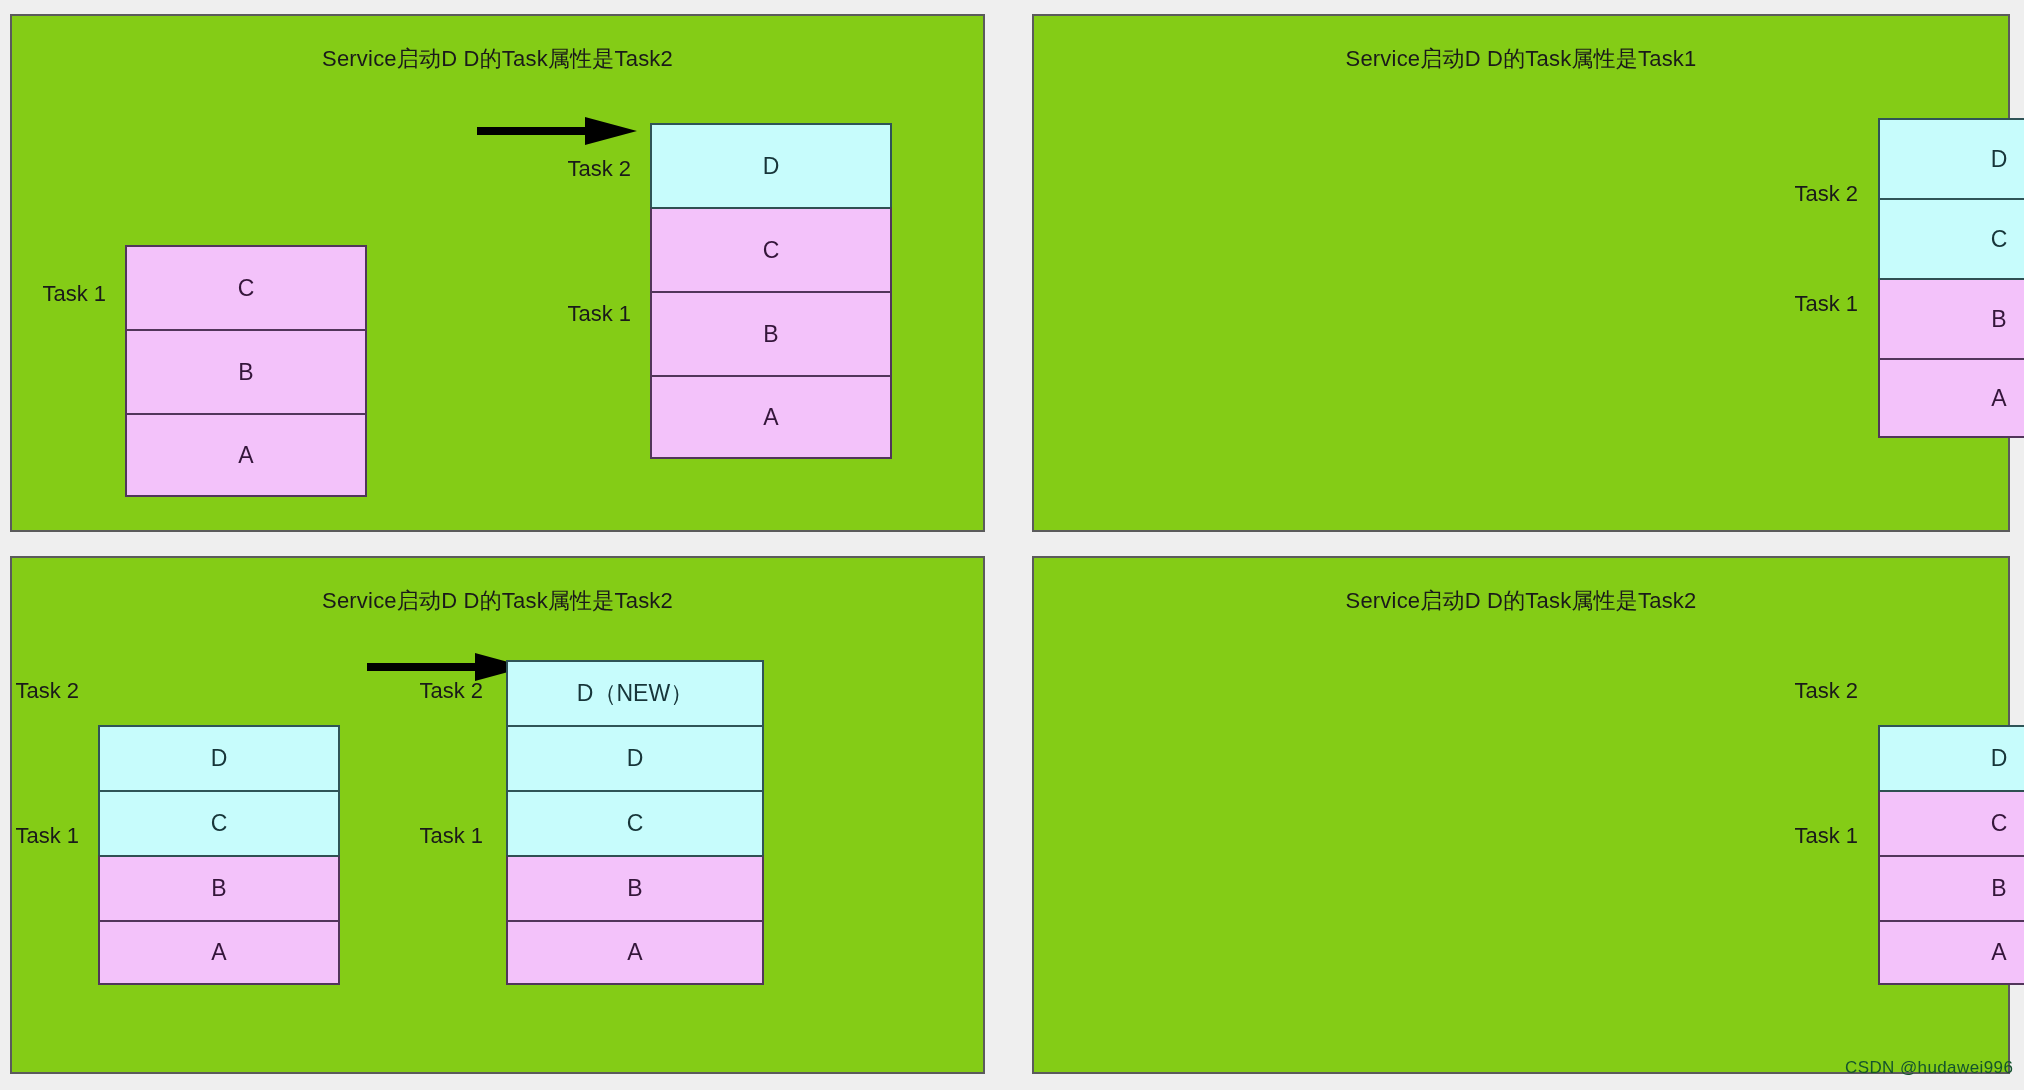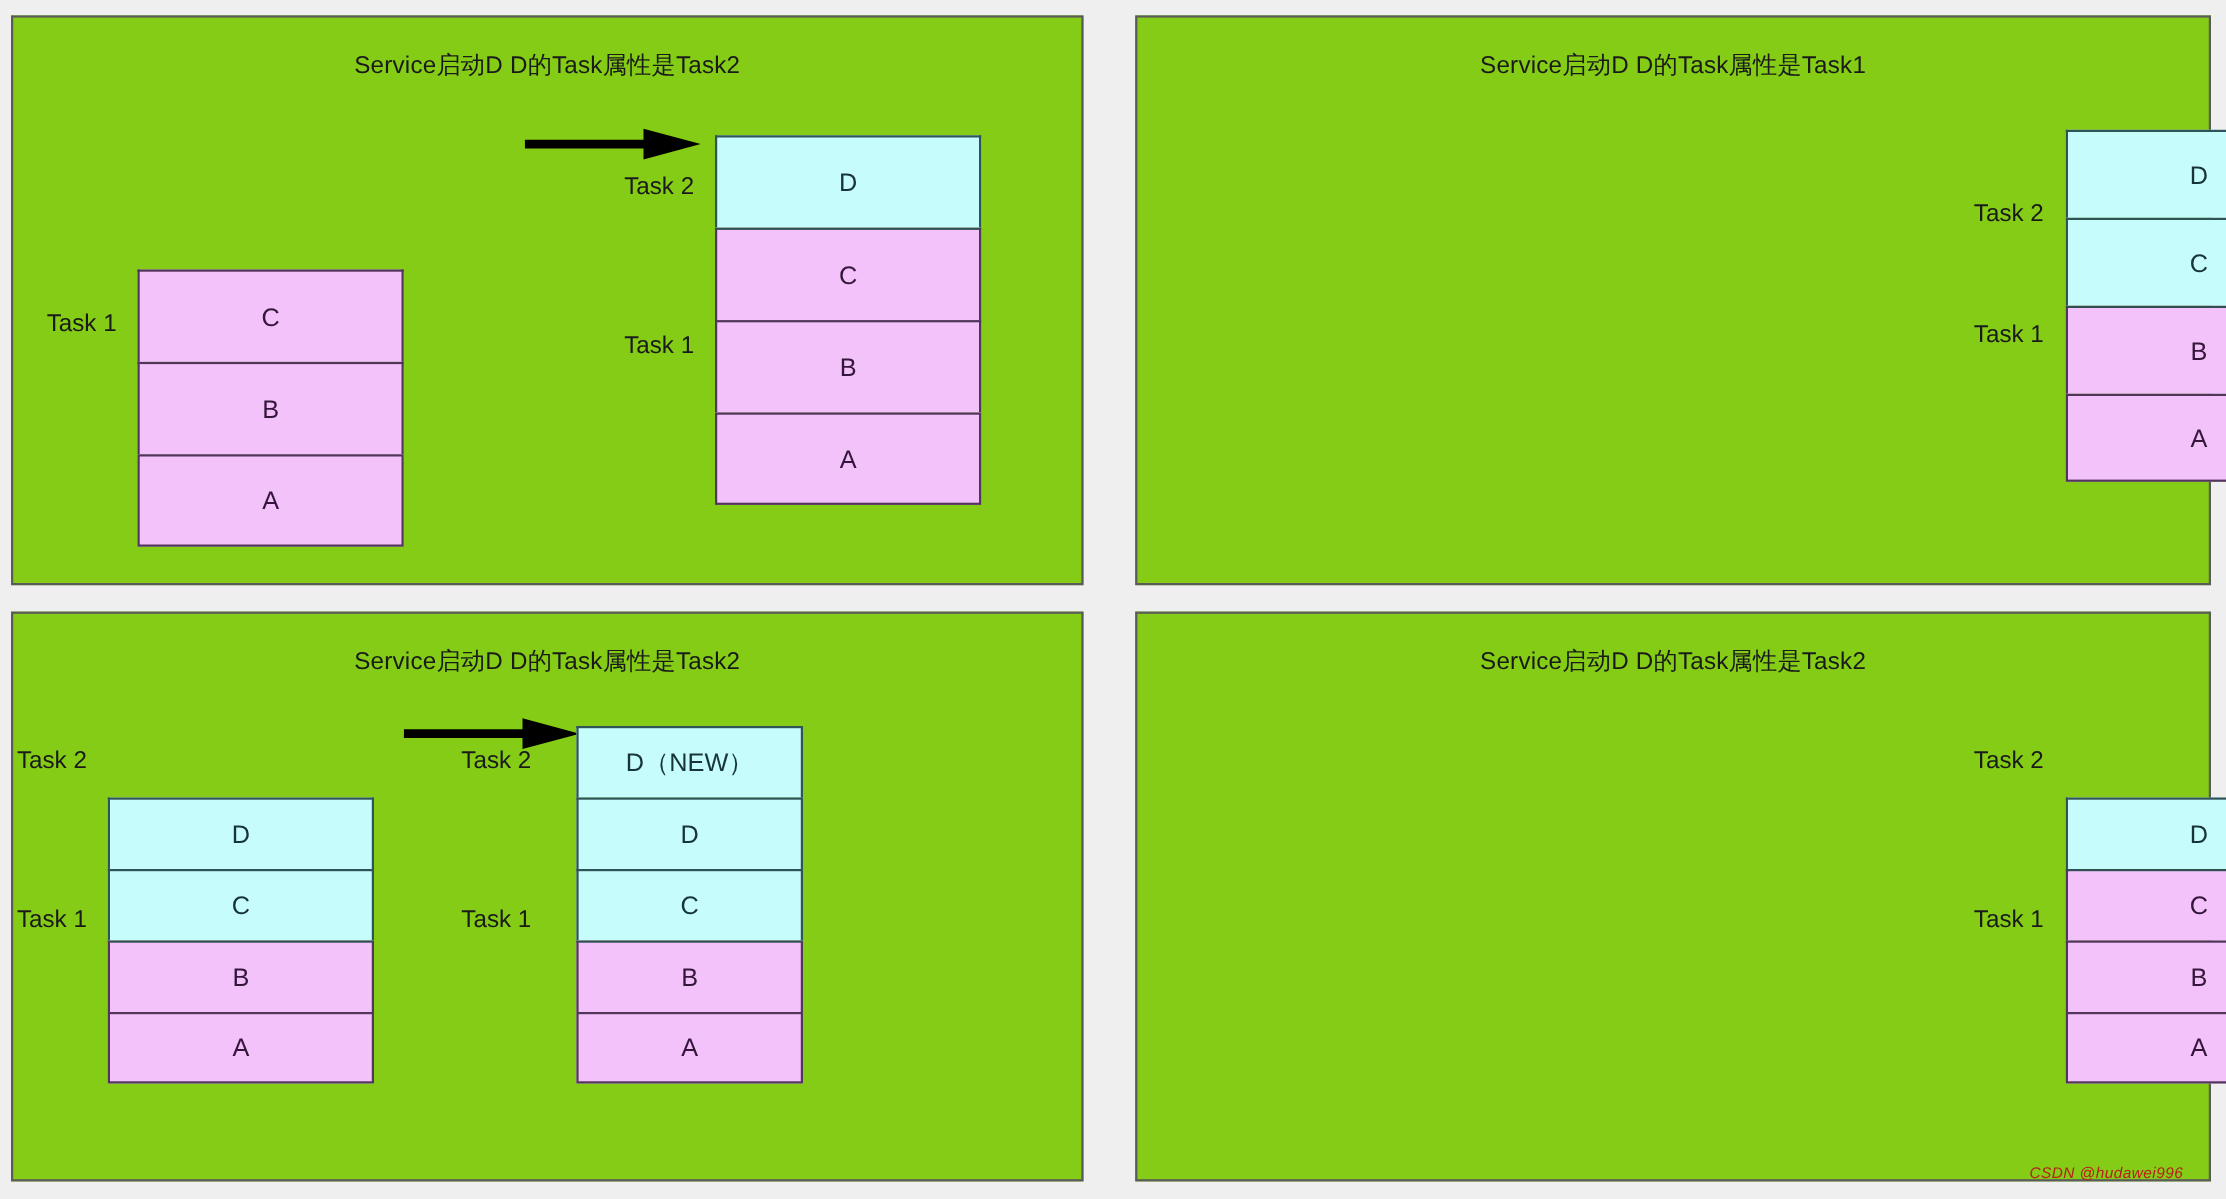--- a/index.html
+++ b/index.html
@@ -80,25 +80,24 @@
     position: absolute;
     font-size: 22px;
     color: #1a1a1a;
     white-space: nowrap;
     text-align: right;
   }
 
   
   .watermark {
     position: absolute;
-    font-size: 14px;
-    color: #b91c1c;
+    font-size: 17px;
+    color: #14532d;
     white-space: nowrap;
     letter-spacing: 0.4px;
-    font-style: italic;
   }
 </style>
 </head>
 <body>
 
 <div id="canvas">
     <div class="panel" style="left: 10px; top: 14px; width: 975px; height: 518px;">
       <div class="panel-title" style="top: 28px;">Service启动D D的Task属性是Task2</div>
       <div class="arrow" style="left: 465px; top: 100px;"><svg viewBox="0 0 160 30" width="160" height="30">
           <path d="M0,11 L108,11 L108,1 L160,15 L108,29 L108,19 L0,19 Z" fill="#000000"></path>
@@ -137,21 +136,21 @@
       <div class="task-label" style="left: -33px; width: 100px; top: 120px;">Task 2</div>
       <div class="task-label" style="left: -33px; width: 100px; top: 265px;">Task 1</div>
       <div class="stack" style="left: 86px; top: 167px; width: 242px;">
         <div class="cell cyan" style="height: 65px;">D</div>
         <div class="cell cyan" style="height: 65px;">C</div>
         <div class="cell pink" style="height: 65px;">B</div>
         <div class="cell pink" style="height: 65px;">A</div>
       </div>
       <div class="task-label" style="left: 371px; width: 100px; top: 120px;">Task 2</div>
       <div class="task-label" style="left: 371px; width: 100px; top: 265px;">Task 1</div>
-      <div class="stack" style="left: 512px; top: 102px; width: 206px;">
+      <div class="stack" style="left: 494px; top: 102px; width: 258px;">
         <div class="cell cyan" style="height: 65px;">D（NEW）</div>
         <div class="cell cyan" style="height: 65px;">D</div>
         <div class="cell cyan" style="height: 65px;">C</div>
         <div class="cell pink" style="height: 65px;">B</div>
         <div class="cell pink" style="height: 65px;">A</div>
       </div>
     </div>
     <div class="panel" style="left: 1032px; top: 556px; width: 978px; height: 518px;">
       <div class="panel-title" style="top: 28px;">Service启动D D的Task属性是Task2</div>
       <div class="task-label" style="left: 724px; width: 100px; top: 120px;">Task 2</div>

